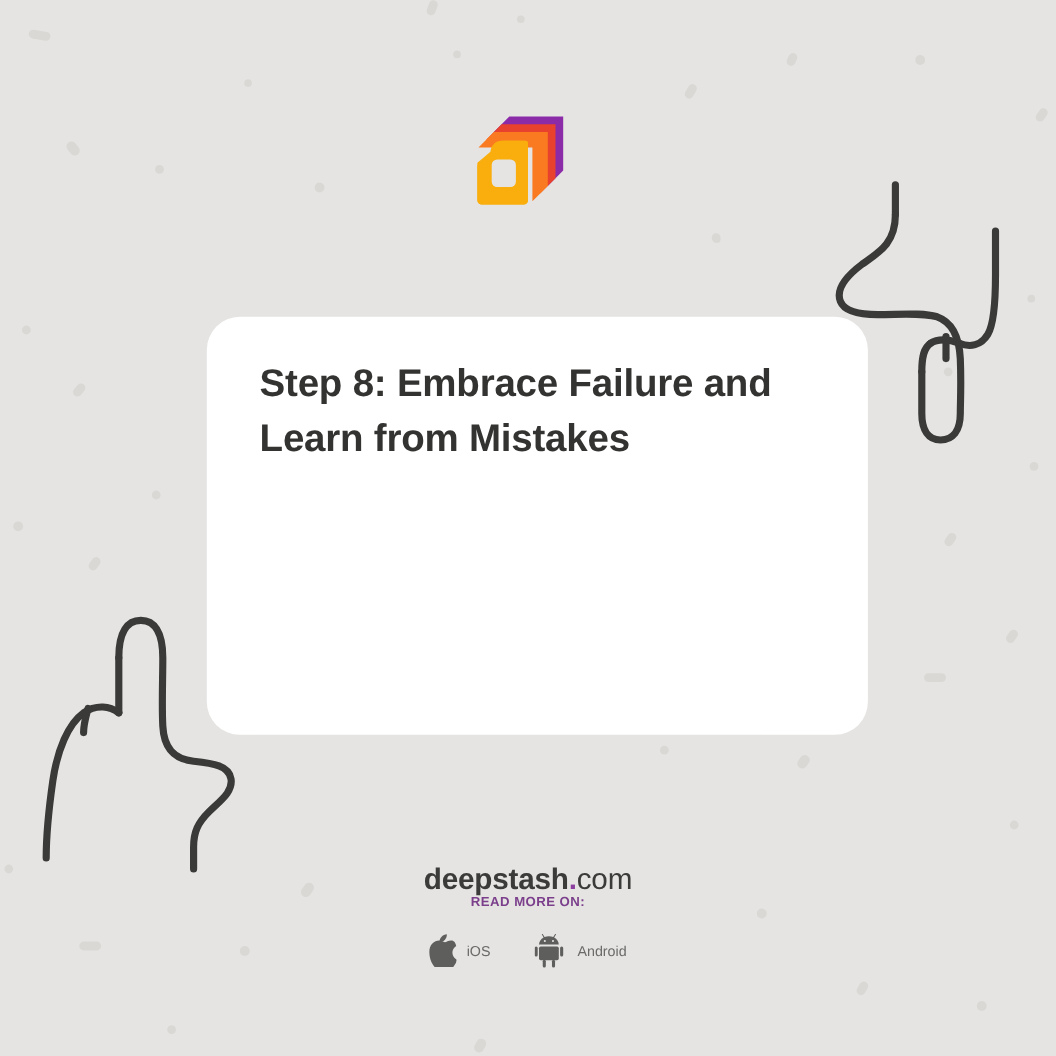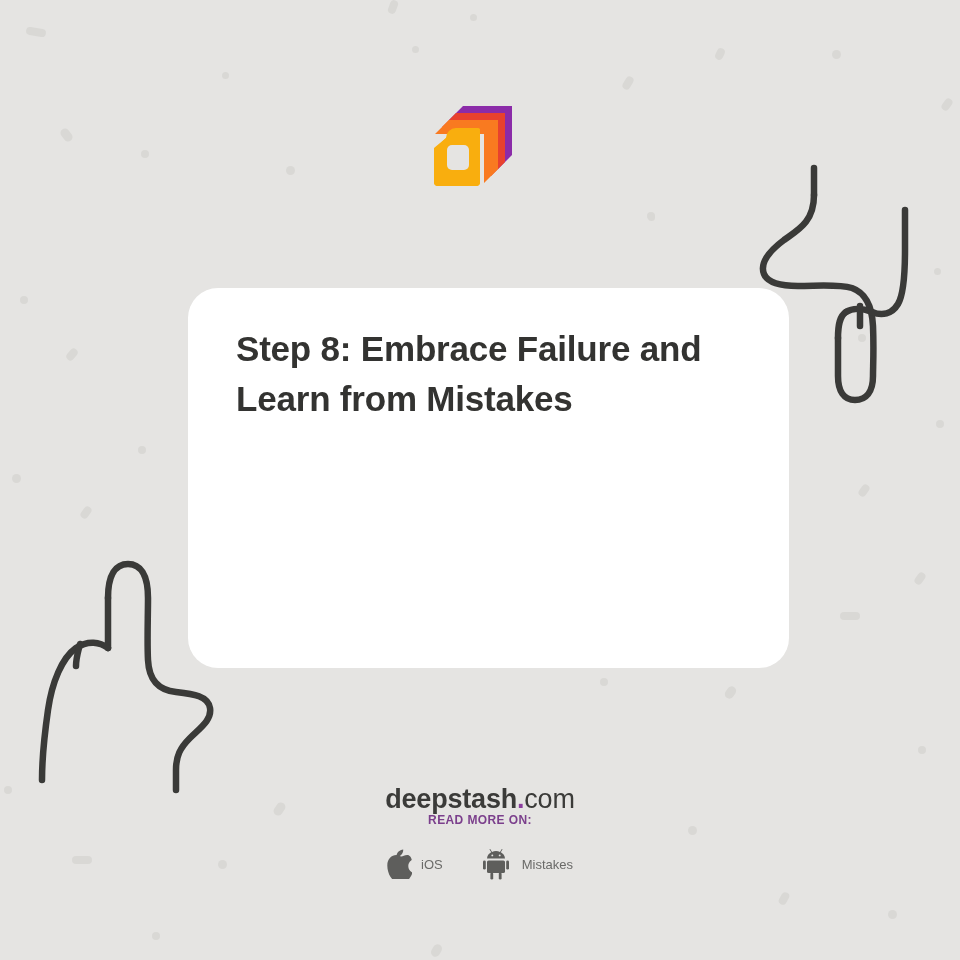--- a/index.html
+++ b/index.html
@@ -225,18 +225,18 @@
         <svg width="30" height="31" viewBox="0 0 30 31" fill="#5E5E5C">
           <path d="M8.2 3.2 L6.6 0.6 a0.45 0.45 0 0 1 0.76 -0.47 L9.05 2.9 a9.6 9.6 0 0 1 3.95 -0.84 a9.6 9.6 0 0 1 3.95 0.84 L18.65 0.13 a0.45 0.45 0 0 1 0.76 0.47 L17.8 3.2 a7.9 7.9 0 0 1 4.2 6.4 L4 9.6 a7.9 7.9 0 0 1 4.2 -6.4 Z"></path>
           <circle cx="9.3" cy="6.4" r="0.95" fill="#E5E4E2"></circle>
           <circle cx="16.7" cy="6.4" r="0.95" fill="#E5E4E2"></circle>
           <rect x="4" y="11.4" width="18" height="12.6" rx="1.6"></rect>
           <rect x="0" y="11.4" width="2.8" height="9.2" rx="1.4"></rect>
           <rect x="23.2" y="11.4" width="2.8" height="9.2" rx="1.4"></rect>
           <rect x="7.4" y="23.4" width="2.8" height="7.2" rx="1.4"></rect>
           <rect x="15.8" y="23.4" width="2.8" height="7.2" rx="1.4"></rect>
         </svg>
-        <span class="store-label">Mistakes</span>
+        <span class="store-label">Android</span>
       </div>
     </div>
   </div>
 
 </div>
 
 </body></html>

